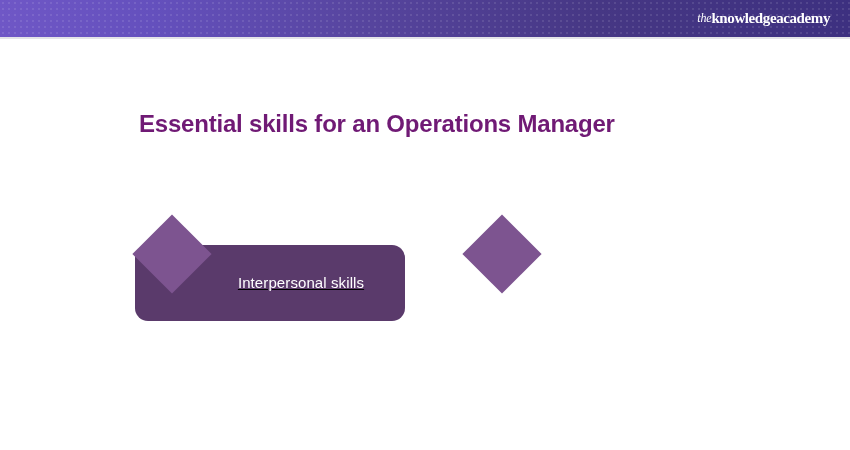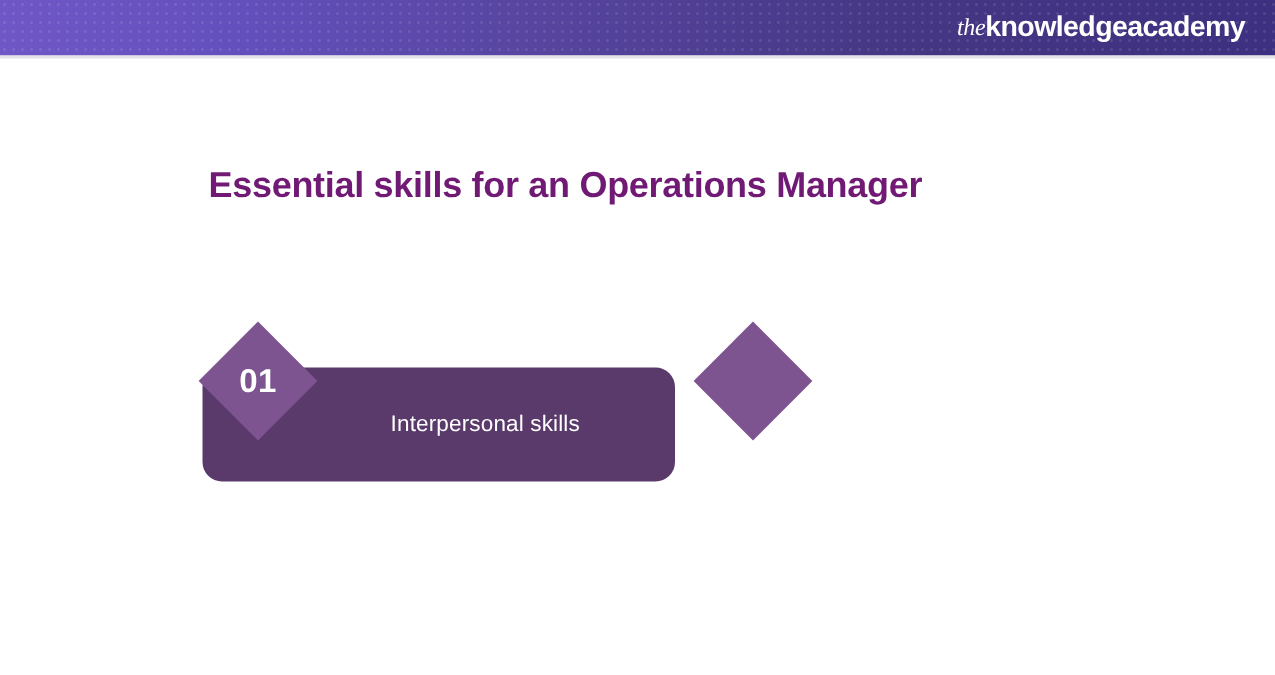--- a/index.html
+++ b/index.html
@@ -40,26 +40,26 @@
     top: 0;
     height: 37px;
     display: flex;
     align-items: center;
     color: #ffffff;
     white-space: nowrap;
   }
   .logo-the {
     font-family: "Liberation Serif", serif;
     font-style: italic;
-    font-size: 16px;
+    font-size: 12px;
     letter-spacing: -0.2px;
   }
   .logo-main {
-    font-family: Liberation Sans, sans-serif;
-    font-size: 19px;
+    font-family: Liberation Serif, serif;
+    font-size: 15px;
     font-weight: 700;
     letter-spacing: -0.4px;
   }
 
   
   .page-title {
     position: absolute;
     left: 139px;
     top: 110px;
     font-size: 24px;
@@ -81,29 +81,30 @@
     width: 300px;
     height: 110px;
   }
   .card-group.card-1 { left: 133px; }
   .card-group.card-2 { left: 463px; }
 
   .card-box {
     position: absolute;
     left: 2px;
     top: 30px;
-    width: 315px;
+    width: 270px;
     height: 76px;
     background: #5a3a6b;
     border-radius: 13px;
     display: flex;
     align-items: center;
     justify-content: center;
     box-sizing: border-box;
     padding-left: 62px;
+    text-decoration: underline;
   }
   .card-label {
     color: #ffffff;
     font-size: 15px;
     line-height: 1.45;
     text-align: center;
     letter-spacing: 0.1px;
   }
 
   .card-diamond {
@@ -147,20 +148,19 @@
 
 <div class="page-title">Essential skills for an Operations Manager</div>
 
 <div class="cards">
 
   <div class="card-group card-1">
     <div class="card-box">
       <span class="card-label">Interpersonal skills</span>
     </div>
     <div class="card-diamond"></div>
-    <div class="card-number">01</div>
   </div>
 
   <div class="card-group card-2">
     <div class="card-diamond"></div>
   </div>
 
 </div>
 
 </body></html>

